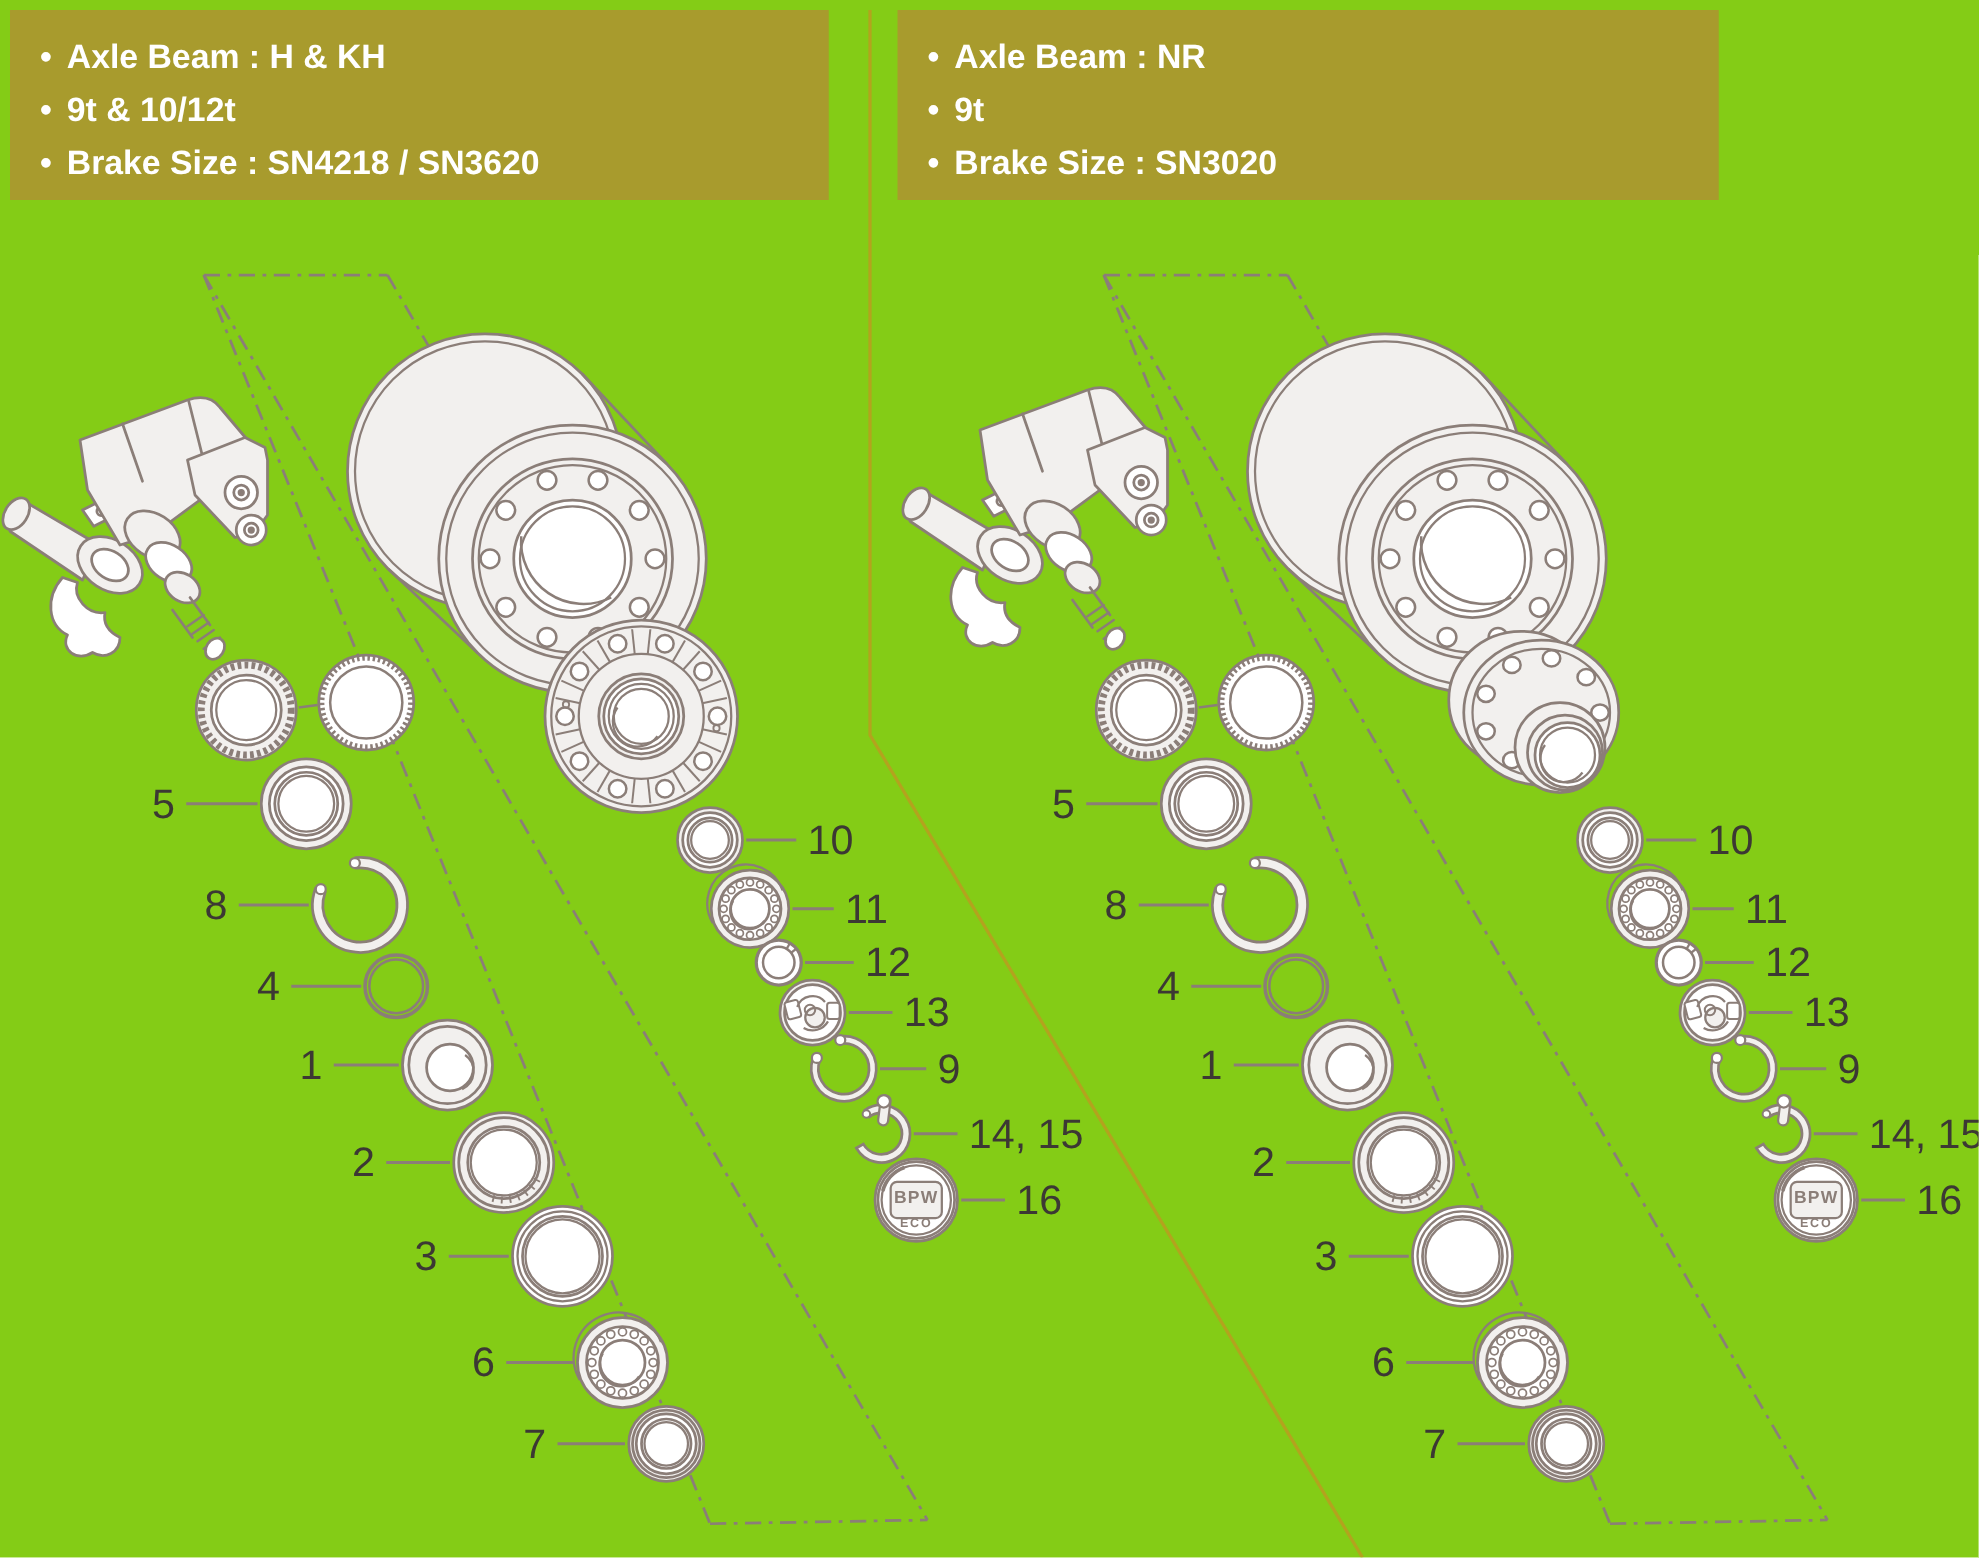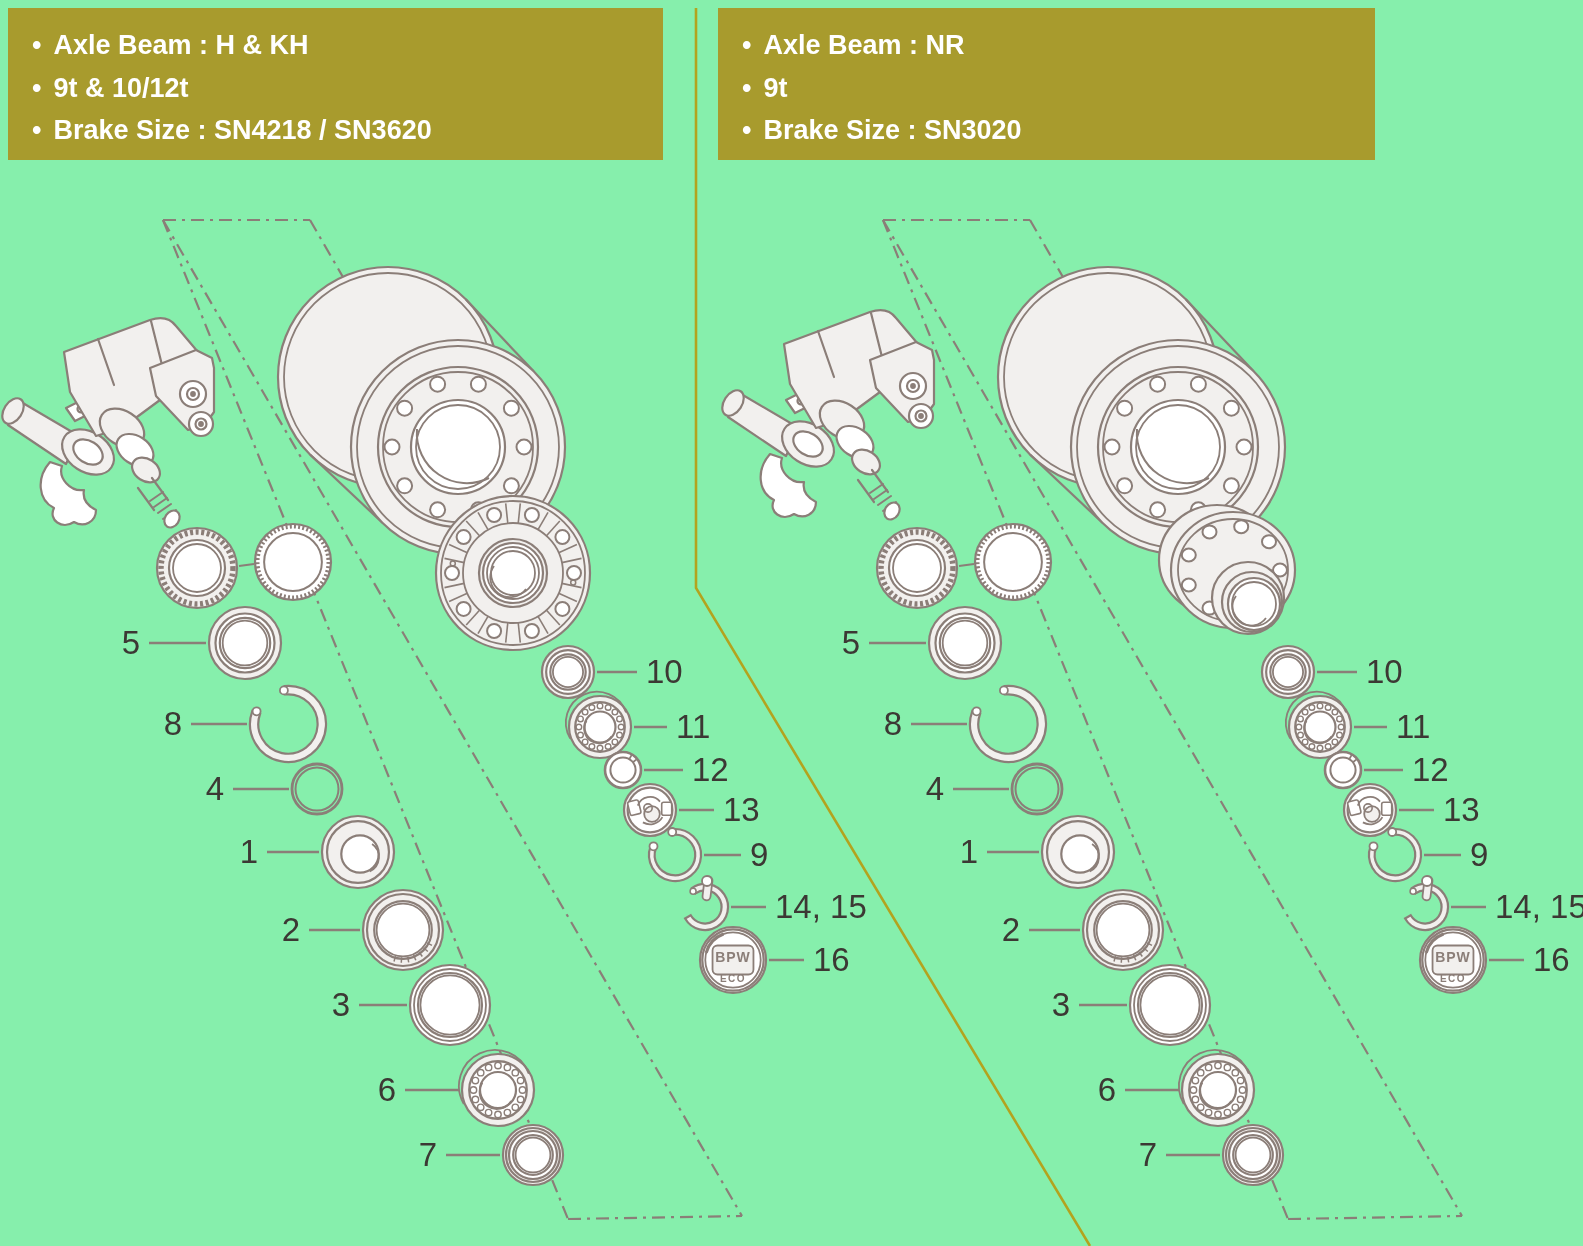--- a/index.html
+++ b/index.html
@@ -1,16 +1,16 @@
 <!DOCTYPE html>
 <html><head>
 <meta charset="utf-8">
 <style>
   html,body{margin:0;padding:0;background:#ffffff;}
-  #stage{position:relative;width:1583px;height:1246px;background:#86efac;overflow:hidden;}
+  #stage{position:relative;width:1583px;height:1246px;background:#84cc16;overflow:hidden;}
   svg{display:block;}
   svg text{font-family:"Liberation Sans",sans-serif;}
   .hdr{font-size:27px;font-weight:bold;fill:#ffffff;}
   .num{font-size:33px;fill:#3c3834;}
   .cap-logo{font-size:14px;font-weight:bold;fill:#8b7e78;letter-spacing:1px;}
   .cap-eco{font-size:10px;font-weight:bold;fill:#8b7e78;letter-spacing:1.5px;}
   .dd{stroke-dasharray:13 6 3 6;fill:none;}
 </style>
 </head>
 <body>

